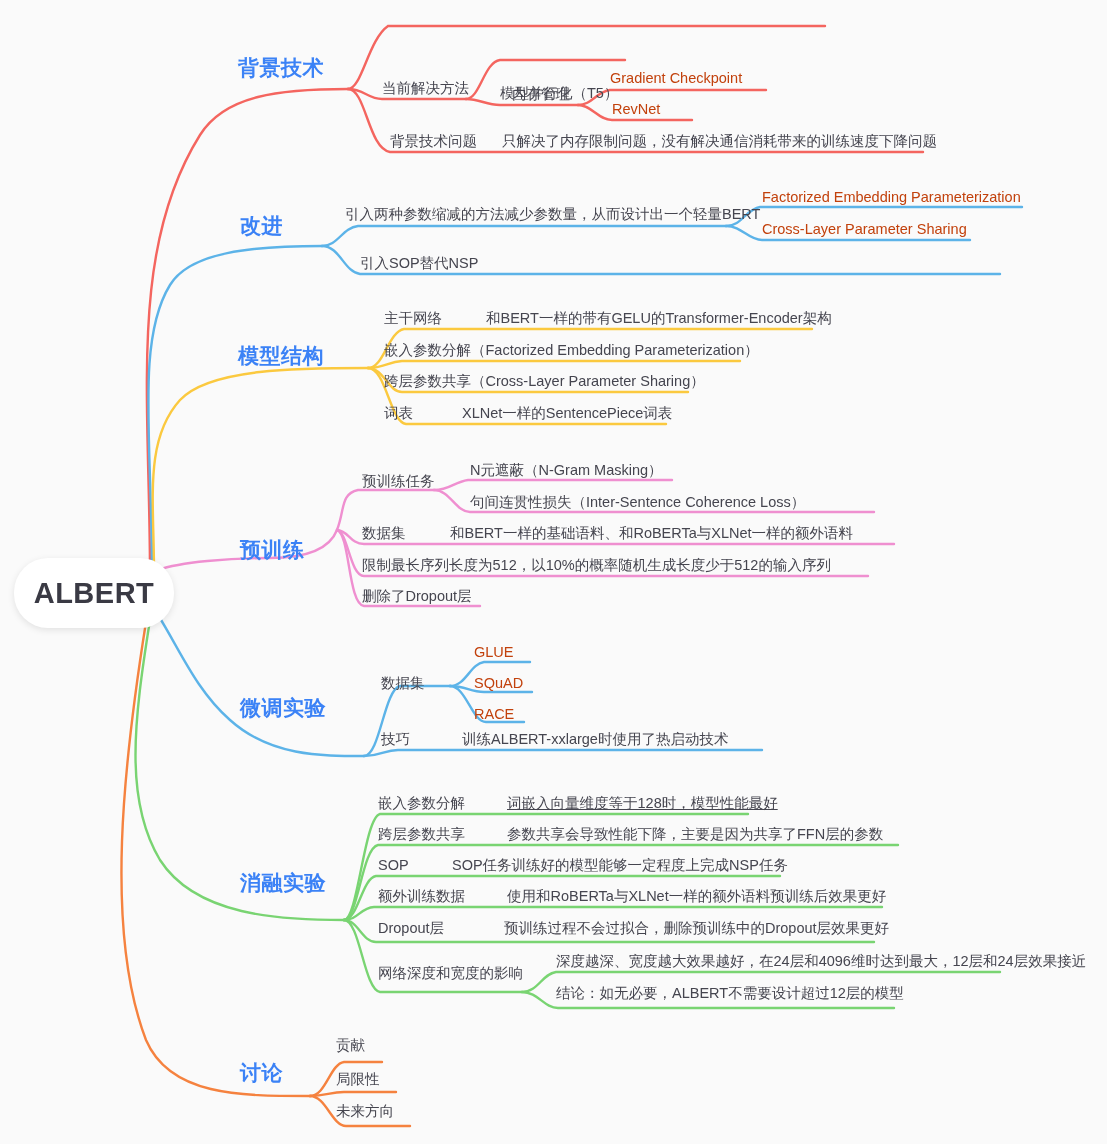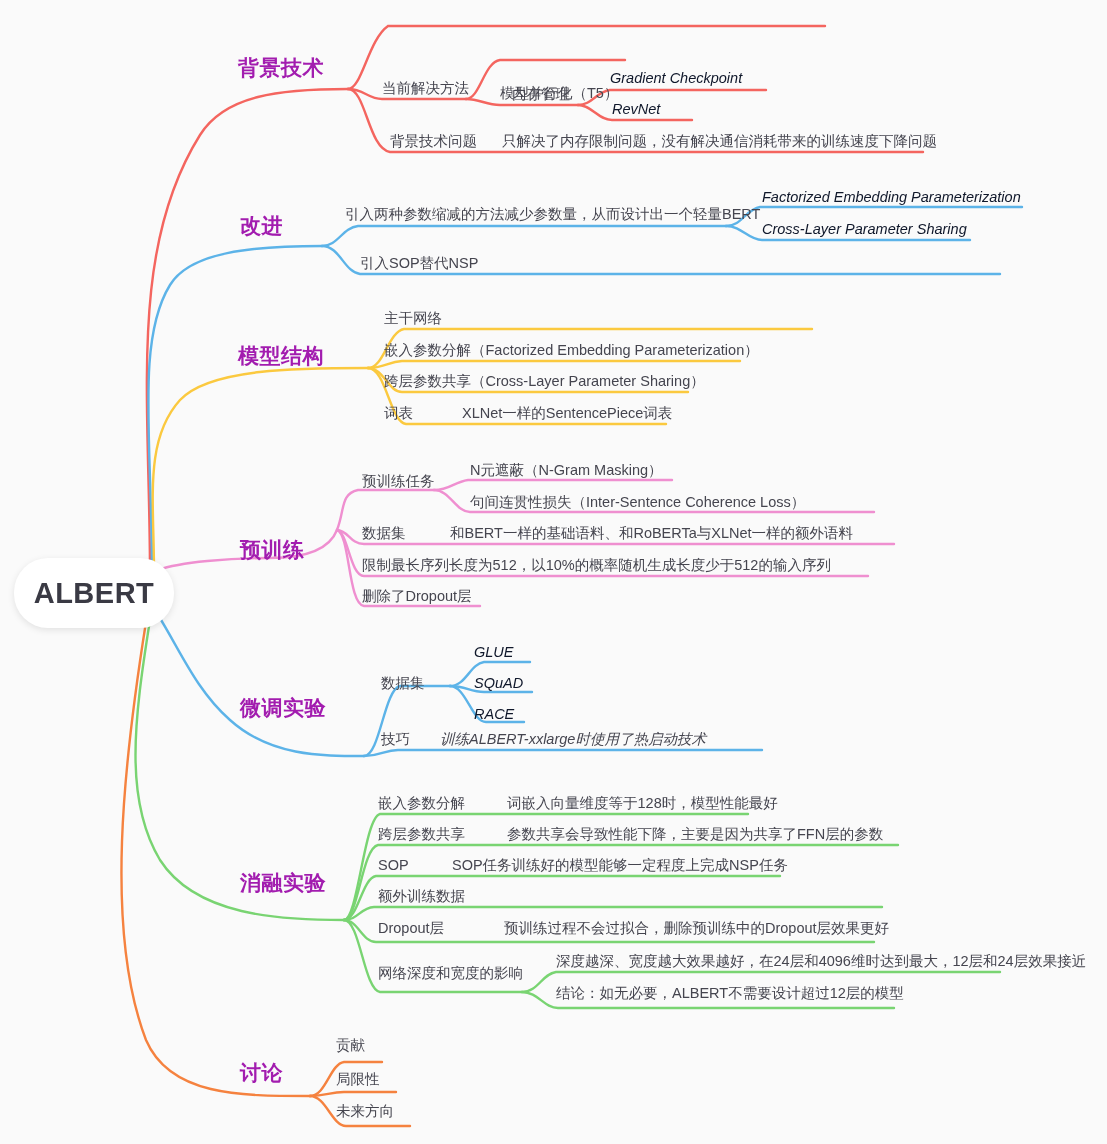--- a/index.html
+++ b/index.html
@@ -47,34 +47,34 @@
   .root-label {
     font-size: 29px;
     font-weight: bold;
     color: #3a3a44;
     letter-spacing: 0.5px;
   }
   
   .topic {
     font-size: 21px;
     font-weight: bold;
-    color: #a21caf;
+    color: #3b82f6;
     letter-spacing: 0.5px;
   }
   
   .sub {
     font-size: 14.5px;
     color: #45454f;
   }
   
   .leaf {
     font-size: 14.5px;
     color: #45454f;
   }
-  .leaf-en { font-size: 14.5px; color: #0f172a; font-style: italic; }
+  .leaf-en { font-size: 14.5px; color: #c2410c; }
 </style>
 </head>
 <body>
 
 <div id="canvas">
 
   <svg id="edges" viewBox="0 0 1107 1144" xmlns="http://www.w3.org/2000/svg">
     <g fill="none" stroke-width="2.4" stroke-linecap="round">
 
       <g stroke="#f4655f">
@@ -197,50 +197,52 @@
   <div class="node leaf" style="left:502px; top:133px;">只解决了内存限制问题，没有解决通信消耗带来的训练速度下降问题</div>
 
   <div class="node topic" style="left:240px; top:214px;">改进</div>
   <div class="node sub" style="left:345px; top:206px;">引入两种参数缩减的方法减少参数量，从而设计出一个轻量BERT</div>
   <div class="node leaf-en" style="left:762px; top:189px;">Factorized Embedding Parameterization</div>
   <div class="node leaf-en" style="left:762px; top:221px;">Cross-Layer Parameter Sharing</div>
   <div class="node sub" style="left:360px; top:255px;">引入SOP替代NSP</div>
 
   <div class="node topic" style="left:238px; top:344px;text-align:center;">模型结构</div>
   <div class="node sub" style="left:384px; top:310px;">主干网络</div>
+  <div class="node leaf" style="left:486px; top:310px;">和BERT一样的带有GELU的Transformer-Encoder架构</div>
   <div class="node sub" style="left:384px; top:373px;">跨层参数共享（Cross-Layer Parameter Sharing）</div>
   <div class="node sub" style="left:384px; top:342px;">嵌入参数分解（Factorized Embedding Parameterization）</div>
   <div class="node sub" style="left:384px; top:405px;">词表</div>
   <div class="node leaf" style="left:462px; top:405px;">XLNet一样的SentencePiece词表</div>
 
   <div class="node topic" style="left:240px; top:538px;">预训练</div>
   <div class="node sub" style="left:362px; top:473px;">预训练任务</div>
   <div class="node leaf" style="left:470px; top:462px;">N元遮蔽（N-Gram Masking）</div>
   <div class="node leaf" style="left:470px; top:494px;">句间连贯性损失（Inter-Sentence Coherence Loss）</div>
   <div class="node sub" style="left:362px; top:525px;">数据集</div>
   <div class="node leaf" style="left:450px; top:525px;">和BERT一样的基础语料、和RoBERTa与XLNet一样的额外语料</div>
   <div class="node sub" style="left:362px; top:557px;">限制最长序列长度为512，以10%的概率随机生成长度少于512的输入序列</div>
   <div class="node sub" style="left:362px; top:588px;">删除了Dropout层</div>
 
   <div class="node topic" style="left:240px; top:696px;">微调实验</div>
   <div class="node sub" style="left:381px; top:675px;">数据集</div>
   <div class="node leaf-en" style="left:474px; top:644px;">GLUE</div>
   <div class="node leaf-en" style="left:474px; top:675px;">SQuAD</div>
   <div class="node leaf-en" style="left:474px; top:706px;">RACE</div>
   <div class="node sub" style="left:381px; top:731px;">技巧</div>
-  <div class="node leaf" style="left:440px; top:731px;font-style:italic;">训练ALBERT-xxlarge时使用了热启动技术</div>
+  <div class="node leaf" style="left:462px; top:731px;">训练ALBERT-xxlarge时使用了热启动技术</div>
 
   <div class="node topic" style="left:240px; top:871px;">消融实验</div>
   <div class="node sub" style="left:378px; top:795px;">嵌入参数分解</div>
-  <div class="node leaf" style="left:507px; top:795px;">词嵌入向量维度等于128时，模型性能最好</div>
+  <div class="node leaf" style="left:507px; top:795px;text-decoration:underline;">词嵌入向量维度等于128时，模型性能最好</div>
   <div class="node sub" style="left:378px; top:826px;">跨层参数共享</div>
   <div class="node leaf" style="left:507px; top:826px;">参数共享会导致性能下降，主要是因为共享了FFN层的参数</div>
   <div class="node sub" style="left:378px; top:857px;">SOP</div>
   <div class="node leaf" style="left:452px; top:857px;">SOP任务训练好的模型能够一定程度上完成NSP任务</div>
   <div class="node sub" style="left:378px; top:888px;">额外训练数据</div>
+  <div class="node leaf" style="left:507px; top:888px;">使用和RoBERTa与XLNet一样的额外语料预训练后效果更好</div>
   <div class="node sub" style="left:378px; top:920px;">Dropout层</div>
   <div class="node leaf" style="left:504px; top:920px;">预训练过程不会过拟合，删除预训练中的Dropout层效果更好</div>
   <div class="node sub" style="left:378px; top:965px;">网络深度和宽度的影响</div>
   <div class="node leaf" style="left:556px; top:953px;">深度越深、宽度越大效果越好，在24层和4096维时达到最大，12层和24层效果接近</div>
   <div class="node leaf" style="left:556px; top:985px;">结论：如无必要，ALBERT不需要设计超过12层的模型</div>
 
   <div class="node topic" style="left:240px; top:1061px;">讨论</div>
   <div class="node sub" style="left:336px; top:1037px;">贡献</div>
   <div class="node sub" style="left:336px; top:1071px;">局限性</div>
   <div class="node sub" style="left:336px; top:1103px;">未来方向</div>

